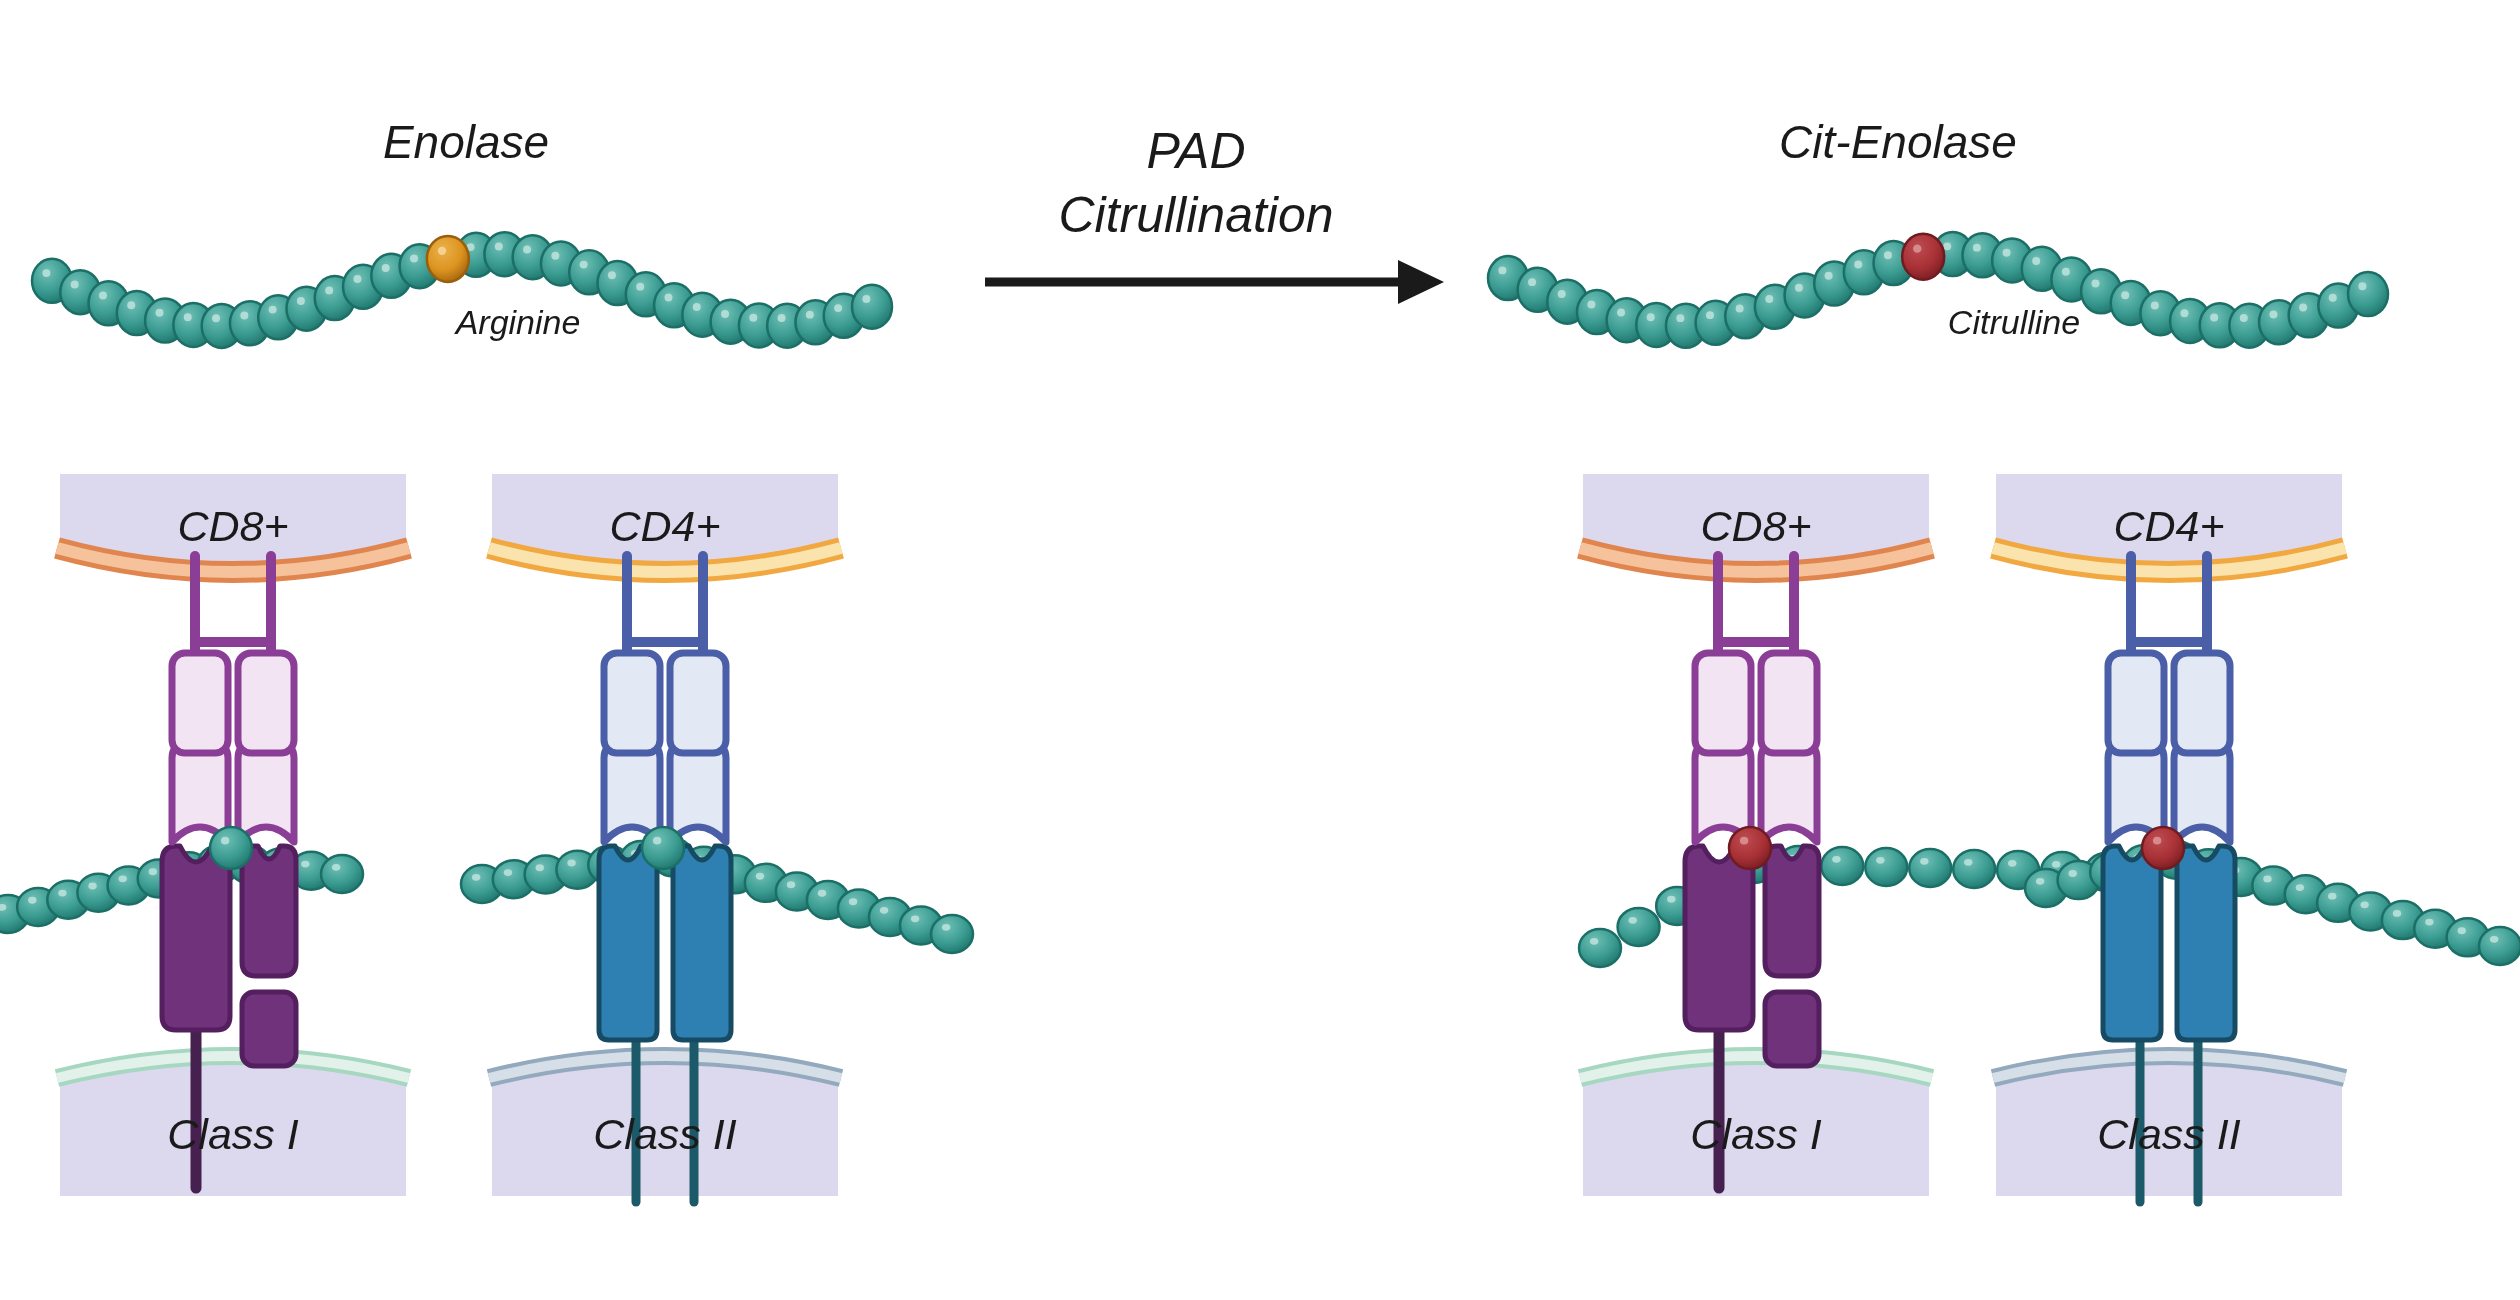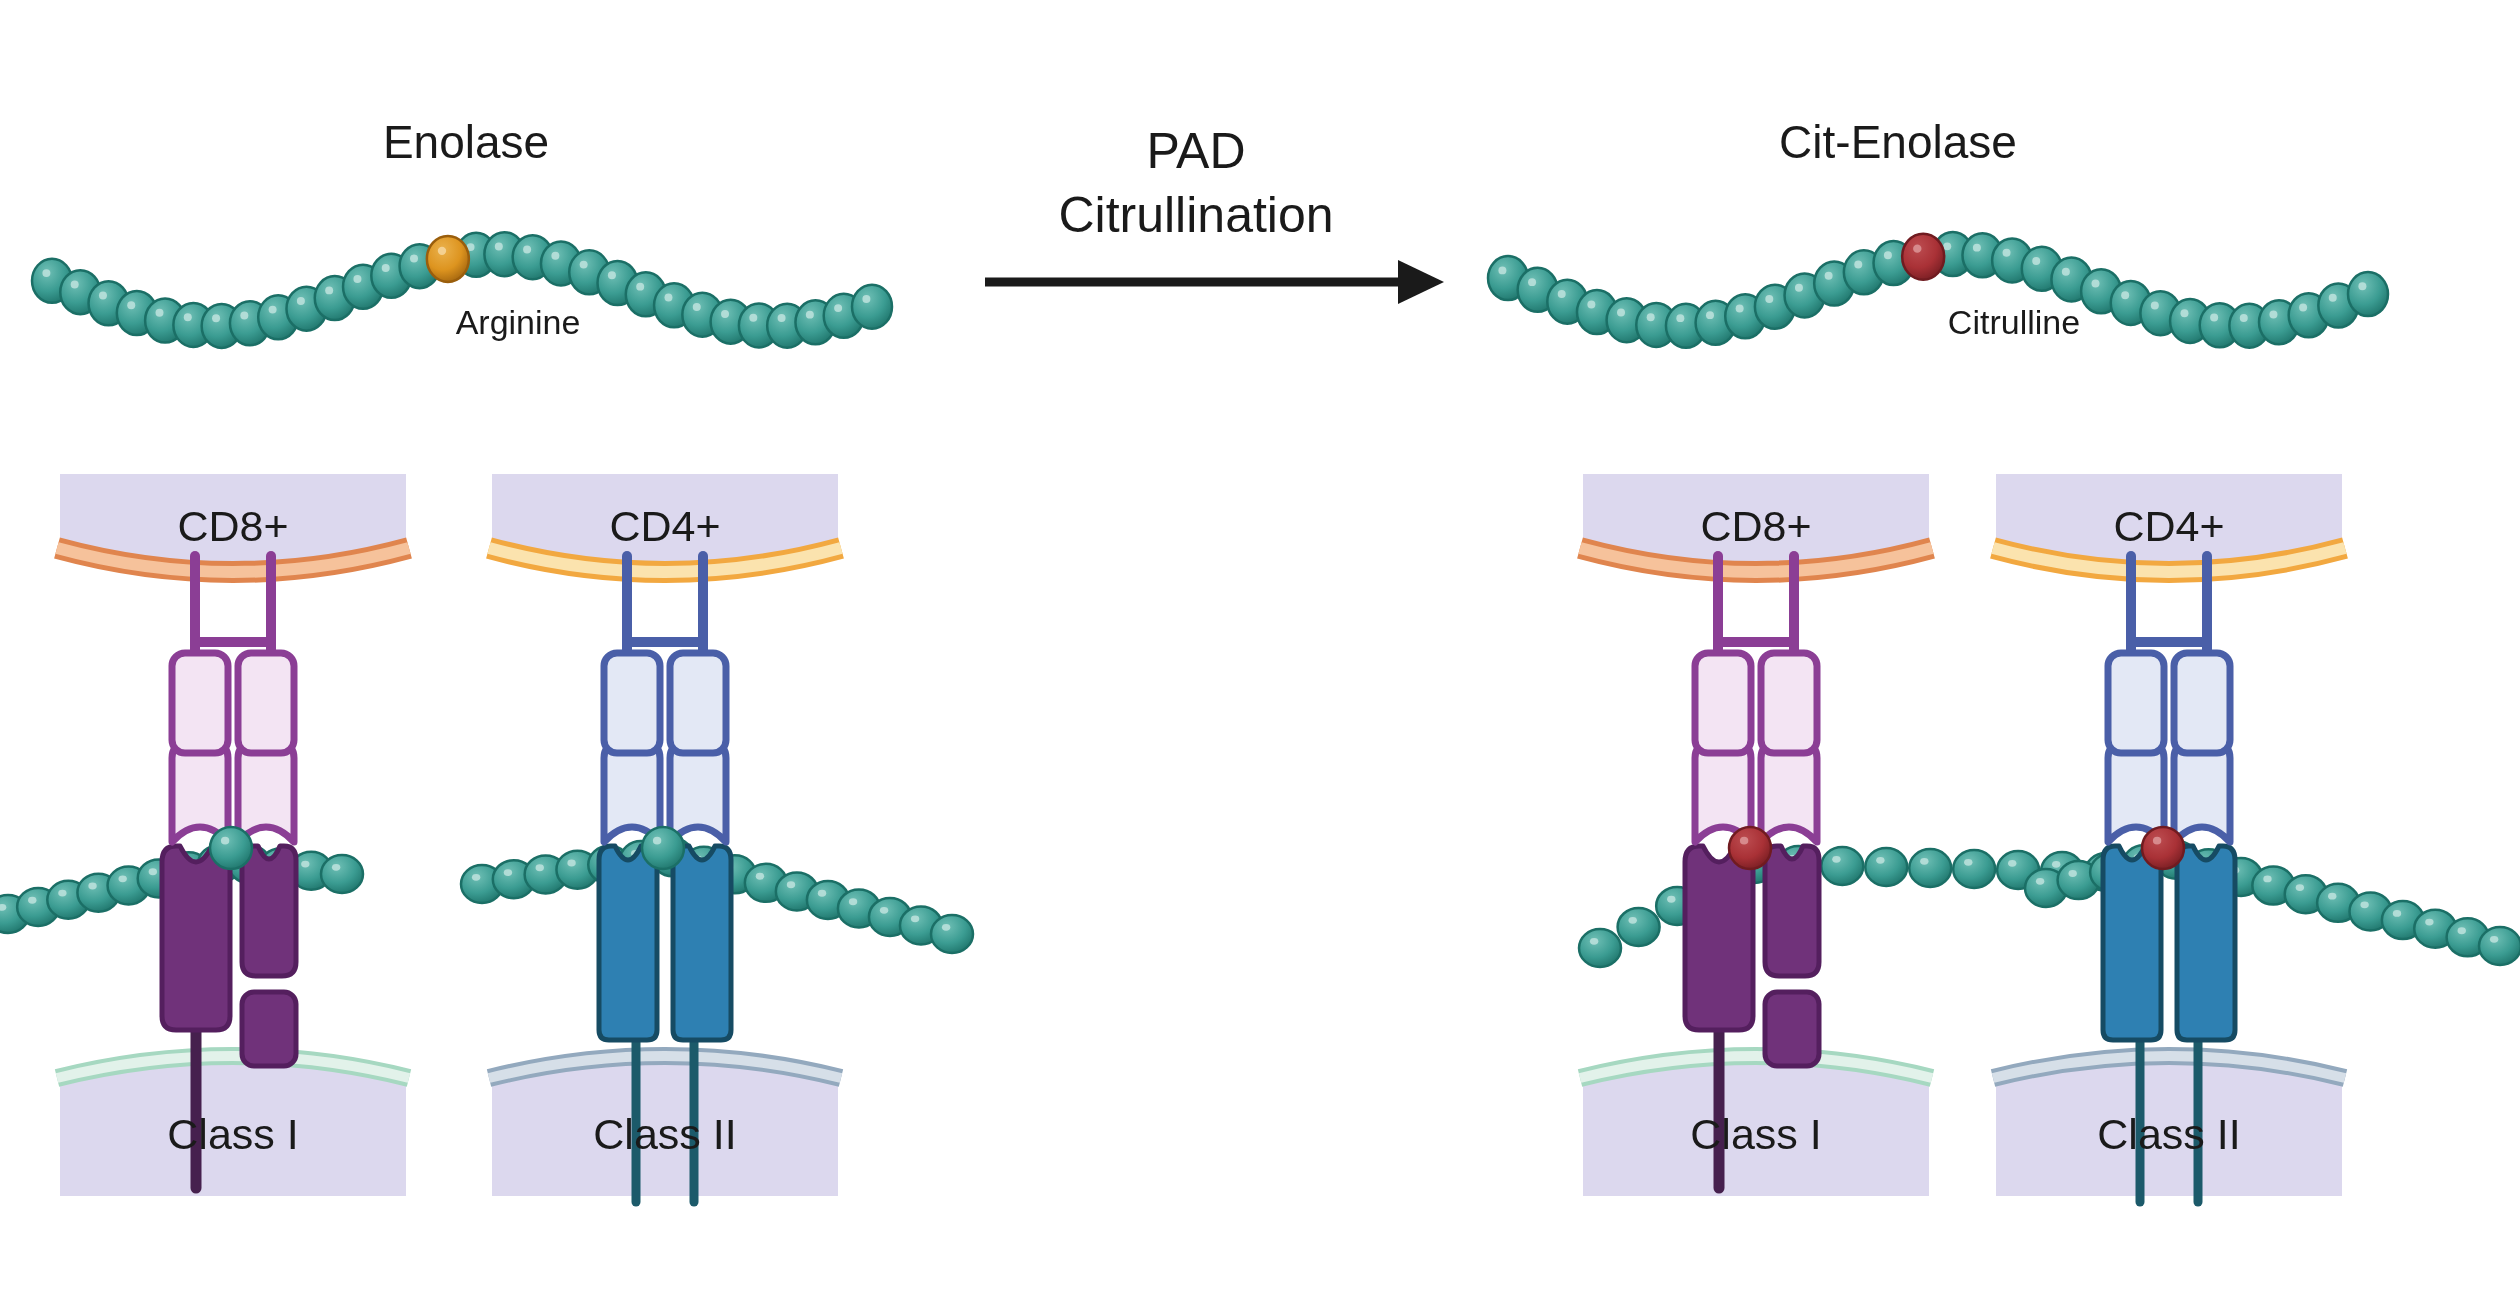--- a/index.html
+++ b/index.html
@@ -1,16 +1,16 @@
 <!DOCTYPE html>
 <html><head>
 <meta charset="utf-8">
 <style>
   html,body{margin:0;padding:0;background:#ffffff;}
-  .canvas{position:relative;width:2520px;height:1300px;background:#ffffff;overflow:hidden;}
+  .canvas{position:relative;width:2520px;height:1300px;background:#ffffff;overflow:hidden;font-style:italic;}
   svg{position:absolute;left:0;top:0;}
   .t{font-family:"Liberation Sans",sans-serif;fill:#1a1a1a;text-anchor:middle;font-weight:500;}
   .title{font-size:46px;}
   .process{font-size:50px;}
   .residue{font-size:34px;}
   .cell-lbl{font-size:43px;}
 </style>
 </head>
 <body>
 

